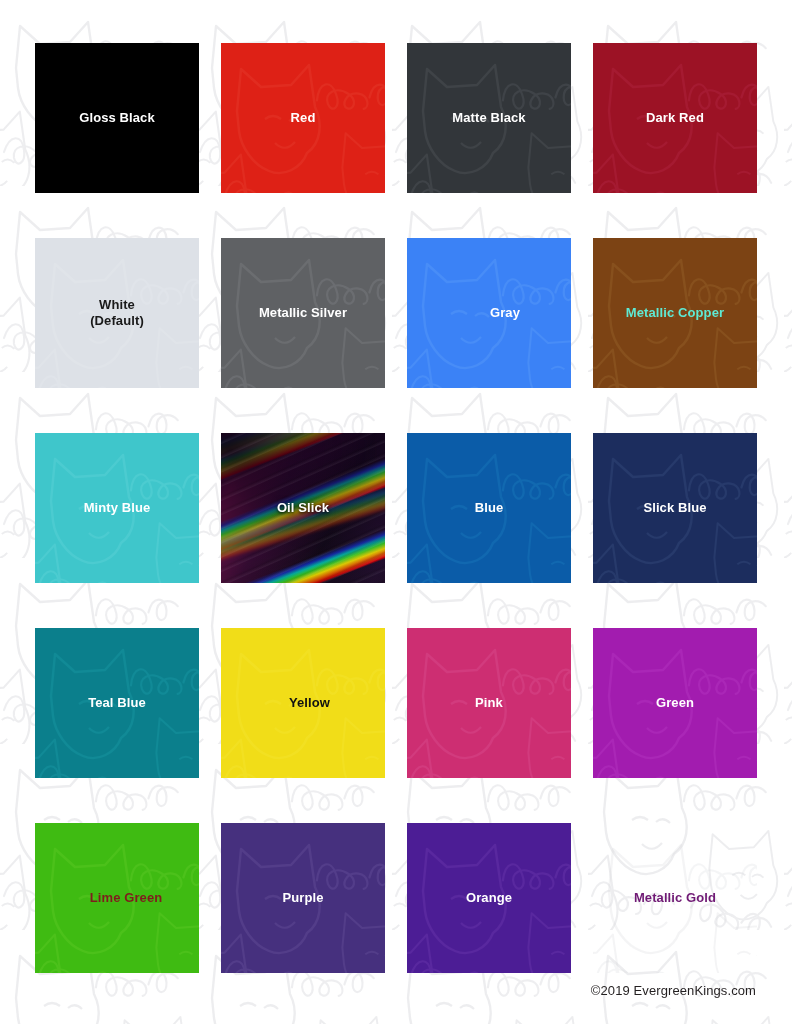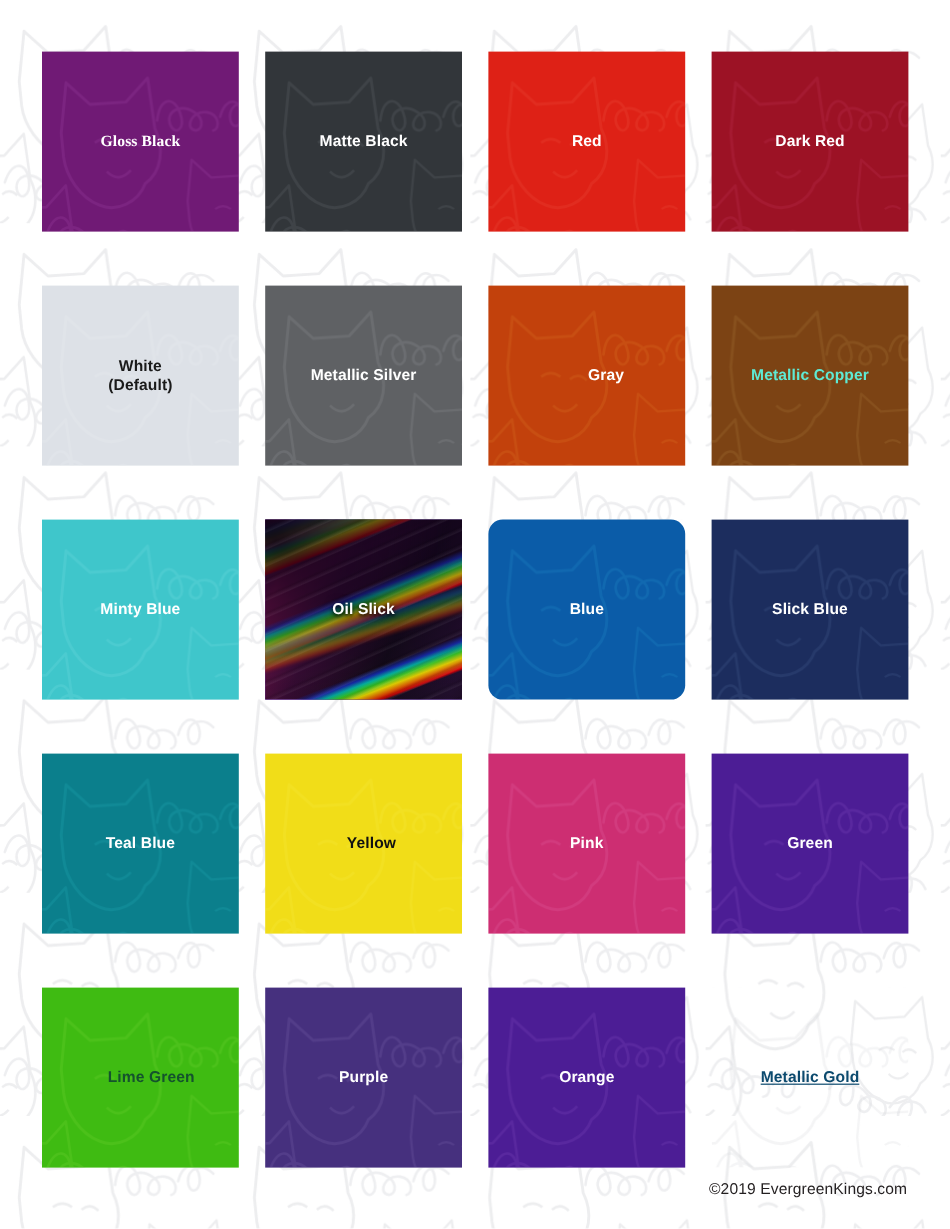--- a/index.html
+++ b/index.html
@@ -192,58 +192,58 @@
         <use href="#wm-dog" x="-56" y="96" transform="scale(0.9) translate(0 10)"></use>
       </g>
     </pattern>
   </defs>
   <rect x="0" y="0" width="792" height="1024" fill="url(#wm-pattern)"></rect>
 </svg>
 
 <div id="page">
 
   <div id="swatch-grid">
-      <div class="swatch" style="background-color: #701a75; font-family: Liberation Serif, serif;">
+      <div class="swatch" style="background-color: #000000;">
         <svg class="swatch-wm" viewBox="0 0 164 150" preserveAspectRatio="none" aria-hidden="true">
           <rect x="0" y="0" width="164" height="150" fill="url(#wm-pattern)"></rect>
         </svg>
         <span class="swatch-label" style="color: rgb(255, 255, 255);">Gloss Black</span>
       </div>
+      <div class="swatch" style="background-color: rgb(222, 33, 22);">
+        <svg class="swatch-wm" viewBox="0 0 164 150" preserveAspectRatio="none" aria-hidden="true">
+          <rect x="0" y="0" width="164" height="150" fill="url(#wm-pattern)"></rect>
+        </svg>
+        <span class="swatch-label" style="color: rgb(255, 255, 255);">Red</span>
+      </div>
       <div class="swatch" style="background-color: rgb(50, 54, 58);">
         <svg class="swatch-wm" viewBox="0 0 164 150" preserveAspectRatio="none" aria-hidden="true">
           <rect x="0" y="0" width="164" height="150" fill="url(#wm-pattern)"></rect>
         </svg>
         <span class="swatch-label" style="color: rgb(255, 255, 255);">Matte Black</span>
-      </div>
-      <div class="swatch" style="background-color: rgb(222, 33, 22);">
-        <svg class="swatch-wm" viewBox="0 0 164 150" preserveAspectRatio="none" aria-hidden="true">
-          <rect x="0" y="0" width="164" height="150" fill="url(#wm-pattern)"></rect>
-        </svg>
-        <span class="swatch-label" style="color: rgb(255, 255, 255);">Red</span>
       </div>
       <div class="swatch" style="background-color: rgb(156, 18, 37);">
         <svg class="swatch-wm" viewBox="0 0 164 150" preserveAspectRatio="none" aria-hidden="true">
           <rect x="0" y="0" width="164" height="150" fill="url(#wm-pattern)"></rect>
         </svg>
         <span class="swatch-label" style="color: rgb(255, 255, 255);">Dark Red</span>
       </div>
       <div class="swatch" style="background-color: rgb(221, 225, 231);">
         <svg class="swatch-wm" viewBox="0 0 164 150" preserveAspectRatio="none" aria-hidden="true">
           <rect x="0" y="0" width="164" height="150" fill="url(#wm-pattern)"></rect>
         </svg>
         <span class="swatch-label" style="color: rgb(26, 26, 26);">White
 (Default)</span>
       </div>
       <div class="swatch" style="background-color: rgb(95, 97, 100);">
         <svg class="swatch-wm" viewBox="0 0 164 150" preserveAspectRatio="none" aria-hidden="true">
           <rect x="0" y="0" width="164" height="150" fill="url(#wm-pattern)"></rect>
         </svg>
         <span class="swatch-label" style="color: rgb(255, 255, 255);">Metallic Silver</span>
       </div>
-      <div class="swatch" style="background-color: #c2410c; padding-left: 32px;">
+      <div class="swatch" style="background-color: #3b82f6; padding-left: 32px;">
         <svg class="swatch-wm" viewBox="0 0 164 150" preserveAspectRatio="none" aria-hidden="true">
           <rect x="0" y="0" width="164" height="150" fill="url(#wm-pattern)"></rect>
         </svg>
         <span class="swatch-label" style="color: rgb(255, 255, 255);">Gray</span>
       </div>
       <div class="swatch" style="background-color: rgb(124, 67, 20);">
         <svg class="swatch-wm" viewBox="0 0 164 150" preserveAspectRatio="none" aria-hidden="true">
           <rect x="0" y="0" width="164" height="150" fill="url(#wm-pattern)"></rect>
         </svg>
         <span class="swatch-label" style="color: #5eead4;">Metallic Copper</span>
@@ -255,21 +255,21 @@
         <span class="swatch-label" style="color: rgb(255, 255, 255);">Minty Blue</span>
       </div>
       <div class="swatch oil-slick">
         <div class="os-layer os-base"></div>
         <div class="os-layer os-bands"></div>
         <div class="os-layer os-bands2"></div>
         <div class="os-layer os-dark"></div>
         <div class="os-layer os-streaks"></div>
         <span class="swatch-label" style="color: rgb(255, 255, 255);">Oil Slick</span>
       </div>
-      <div class="swatch" style="background-color: rgb(11, 92, 168); border-radius: 12px;">
+      <div class="swatch" style="background-color: rgb(11, 92, 168);">
         <svg class="swatch-wm" viewBox="0 0 164 150" preserveAspectRatio="none" aria-hidden="true">
           <rect x="0" y="0" width="164" height="150" fill="url(#wm-pattern)"></rect>
         </svg>
         <span class="swatch-label" style="color: rgb(255, 255, 255);">Blue</span>
       </div>
       <div class="swatch" style="background-color: rgb(28, 45, 94);">
         <svg class="swatch-wm" viewBox="0 0 164 150" preserveAspectRatio="none" aria-hidden="true">
           <rect x="0" y="0" width="164" height="150" fill="url(#wm-pattern)"></rect>
         </svg>
         <span class="swatch-label" style="color: rgb(255, 255, 255);">Slick Blue</span>
@@ -285,47 +285,47 @@
           <rect x="0" y="0" width="164" height="150" fill="url(#wm-pattern)"></rect>
         </svg>
         <span class="swatch-label" style="color: rgb(17, 17, 17);">Yellow</span>
       </div>
       <div class="swatch" style="background-color: rgb(205, 46, 114);">
         <svg class="swatch-wm" viewBox="0 0 164 150" preserveAspectRatio="none" aria-hidden="true">
           <rect x="0" y="0" width="164" height="150" fill="url(#wm-pattern)"></rect>
         </svg>
         <span class="swatch-label" style="color: rgb(255, 255, 255); text-align: right;">Pink</span>
       </div>
-      <div class="swatch" style="background-color: #4c1d95;">
+      <div class="swatch" style="background-color: #a21caf;">
         <svg class="swatch-wm" viewBox="0 0 164 150" preserveAspectRatio="none" aria-hidden="true">
           <rect x="0" y="0" width="164" height="150" fill="url(#wm-pattern)"></rect>
         </svg>
         <span class="swatch-label" style="color: rgb(255, 255, 255);">Green</span>
       </div>
       <div class="swatch" style="background-color: rgb(63, 187, 18);">
         <svg class="swatch-wm" viewBox="0 0 164 150" preserveAspectRatio="none" aria-hidden="true">
           <rect x="0" y="0" width="164" height="150" fill="url(#wm-pattern)"></rect>
         </svg>
-        <span class="swatch-label" style="color: #14532d; padding-left: 18px;">Lime Green</span>
+        <span class="swatch-label" style="color: #7f1d1d; padding-left: 18px;">Lime Green</span>
       </div>
       <div class="swatch" style="background-color: rgb(70, 48, 126);">
         <svg class="swatch-wm" viewBox="0 0 164 150" preserveAspectRatio="none" aria-hidden="true">
           <rect x="0" y="0" width="164" height="150" fill="url(#wm-pattern)"></rect>
         </svg>
         <span class="swatch-label" style="color: rgb(255, 255, 255);">Purple</span>
       </div>
       <div class="swatch" style="background-color: #4c1d95; align-items: center;">
         <svg class="swatch-wm" viewBox="0 0 164 150" preserveAspectRatio="none" aria-hidden="true">
           <rect x="0" y="0" width="164" height="150" fill="url(#wm-pattern)"></rect>
         </svg>
         <span class="swatch-label" style="color: rgb(255, 255, 255);">Orange</span>
       </div>
       <div class="swatch">
         <svg class="swatch-wm" viewBox="0 0 164 150" preserveAspectRatio="none" aria-hidden="true">
           <rect x="0" y="0" width="164" height="150" fill="url(#wm-pattern)"></rect>
         </svg>
-        <span class="swatch-label" style="color: #0c4a6e; text-decoration: underline;">Metallic Gold</span>
+        <span class="swatch-label" style="color: #701a75;">Metallic Gold</span>
       </div>
     </div>
 
   <div id="footer">©2019 EvergreenKings.com</div>
 
 </div>
 
 </body></html>

